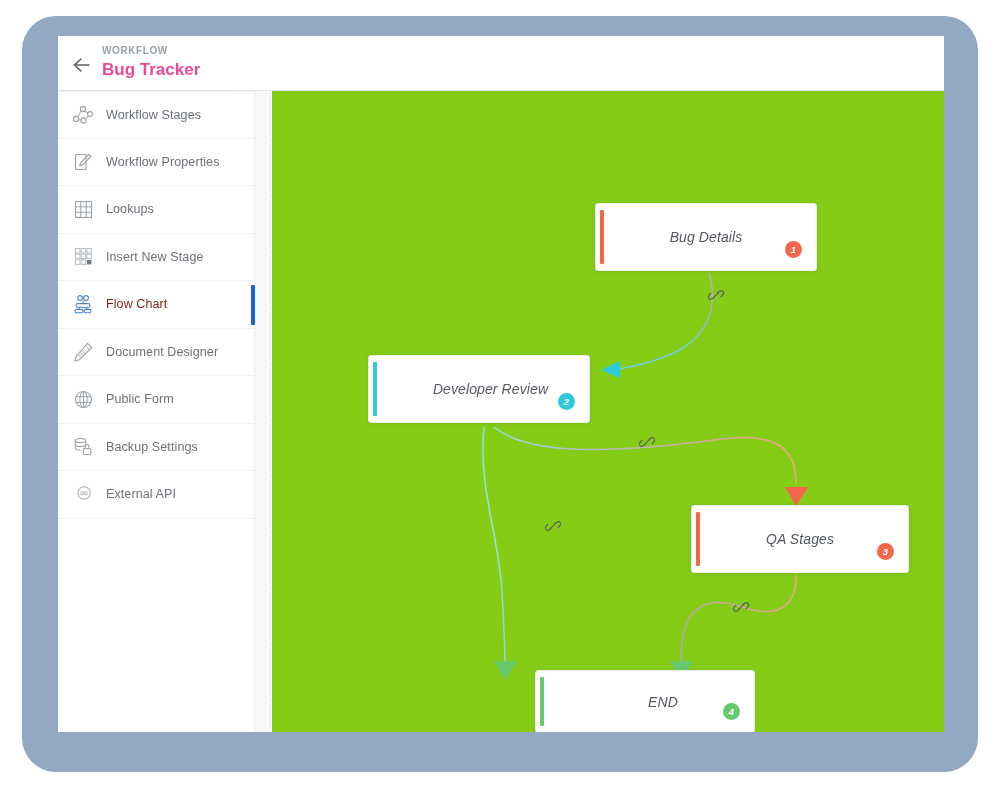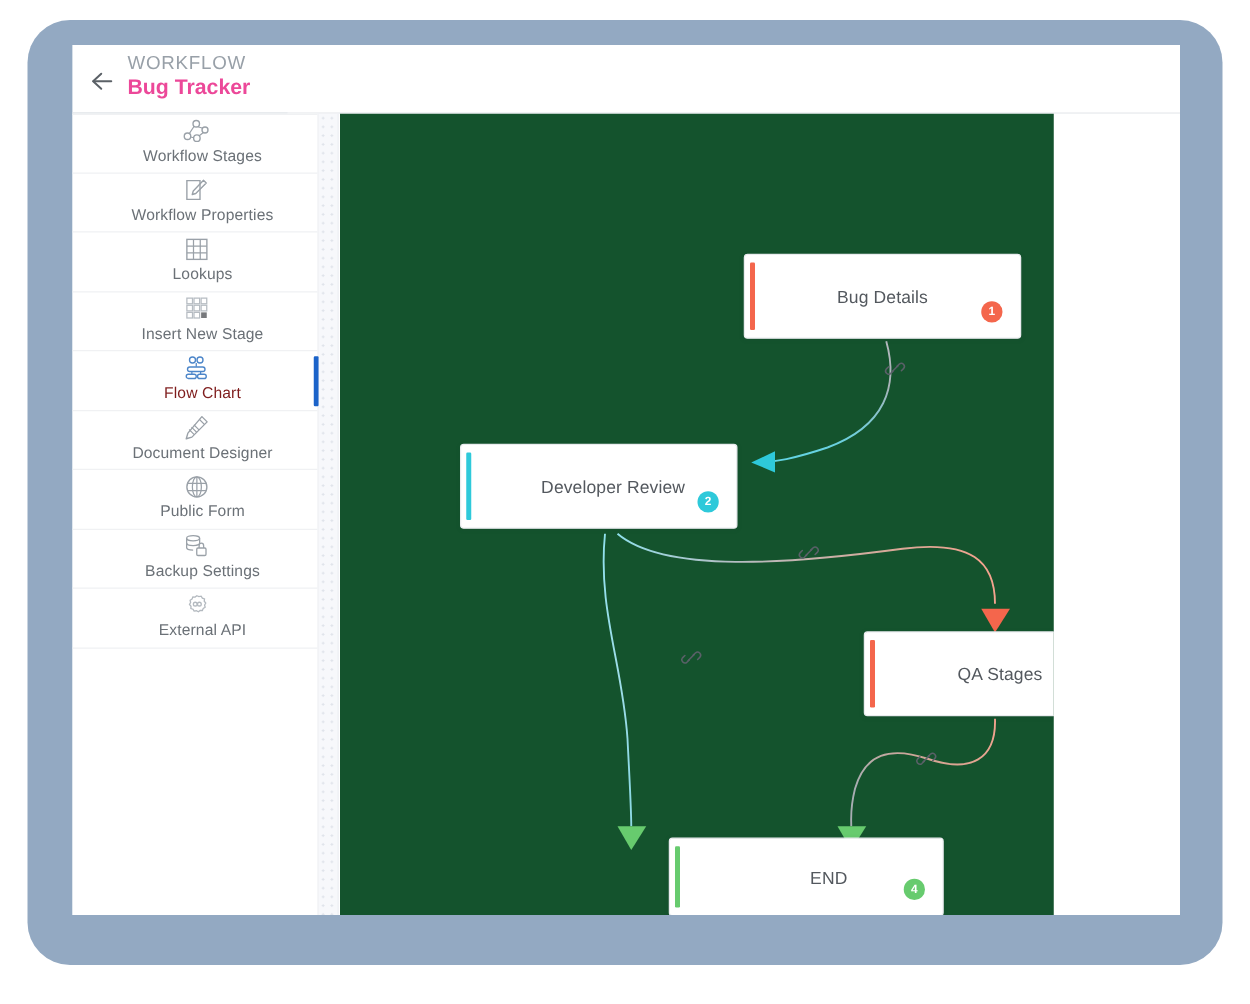--- a/index.html
+++ b/index.html
@@ -41,24 +41,24 @@
     left: 14px; top: 20px;
     width: 22px; height: 18px;
     cursor: pointer;
   }
   #back-arrow svg { display: block; }
   #header-text {
     position: absolute;
     left: 44px; top: 8px;
   }
   .hdr-eyebrow {
-    font-size: 15px;
+    font-size: 10px;
     letter-spacing: 0.6px;
     color: #98a0a8;
-    font-weight: 400;
+    font-weight: 700;
     line-height: 13px;
   }
   .hdr-title {
     font-size: 17px;
     color: #ec4899;
     font-weight: 700;
     line-height: 23px;
     margin-top: 1px;
   }
   
@@ -86,21 +86,20 @@
     border-right: 1px solid #eceef1;
   }
   .side-item {
     position: relative;
     height: 47.5px;
     display: flex;
     align-items: center;
     padding-left: 12px;
     border-bottom: 1px solid #f0f1f3;
     cursor: pointer;
-    flex-direction: column;
   }
   .side-item:first-child { border-top: 1px solid #f0f1f3; }
   .side-ico {
     width: 26px; height: 26px;
     flex: 0 0 26px;
     display: flex; align-items: center; justify-content: center;
     margin-right: 10px;
   }
   .side-ico svg { display: block; }
   .side-lbl {
@@ -127,23 +126,24 @@
     background:
       radial-gradient(circle, #dfe3ea 0.8px, transparent 0.9px) 0 0 / 7px 7px,
       #f7f8fb;
     border-right: 1px solid #eef0f3;
   }
 
   
   #canvas {
     position: absolute;
     left: 214px; top: 0;
-    width: 571px; height: 641px;
-    background: #14532d;
+    width: 672px; height: 641px;
+    background: #84cc16;
     overflow: hidden;
+    font-style: italic;
   }
   #edges {
     position: absolute;
     left: 0; top: 0;
     width: 672px; height: 641px;
     pointer-events: none;
   }
 
   
   .node {

